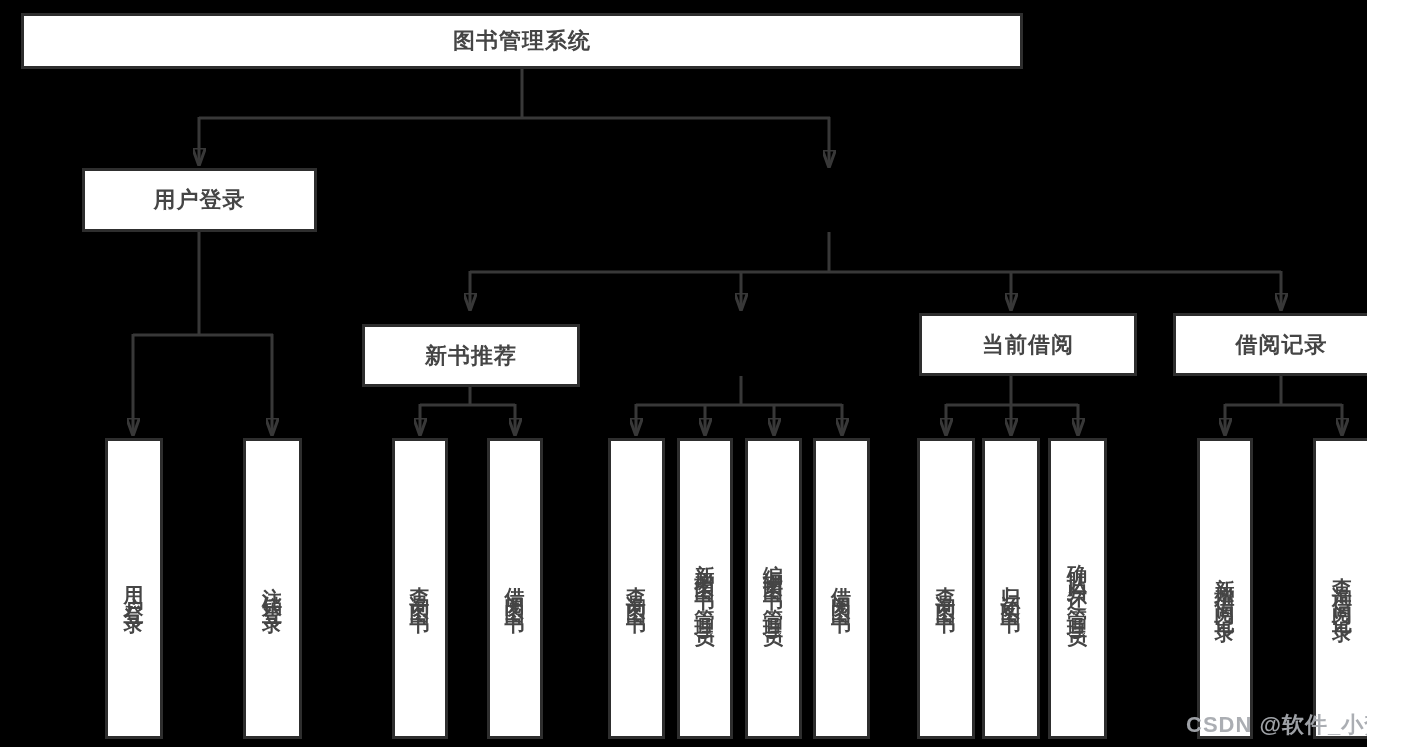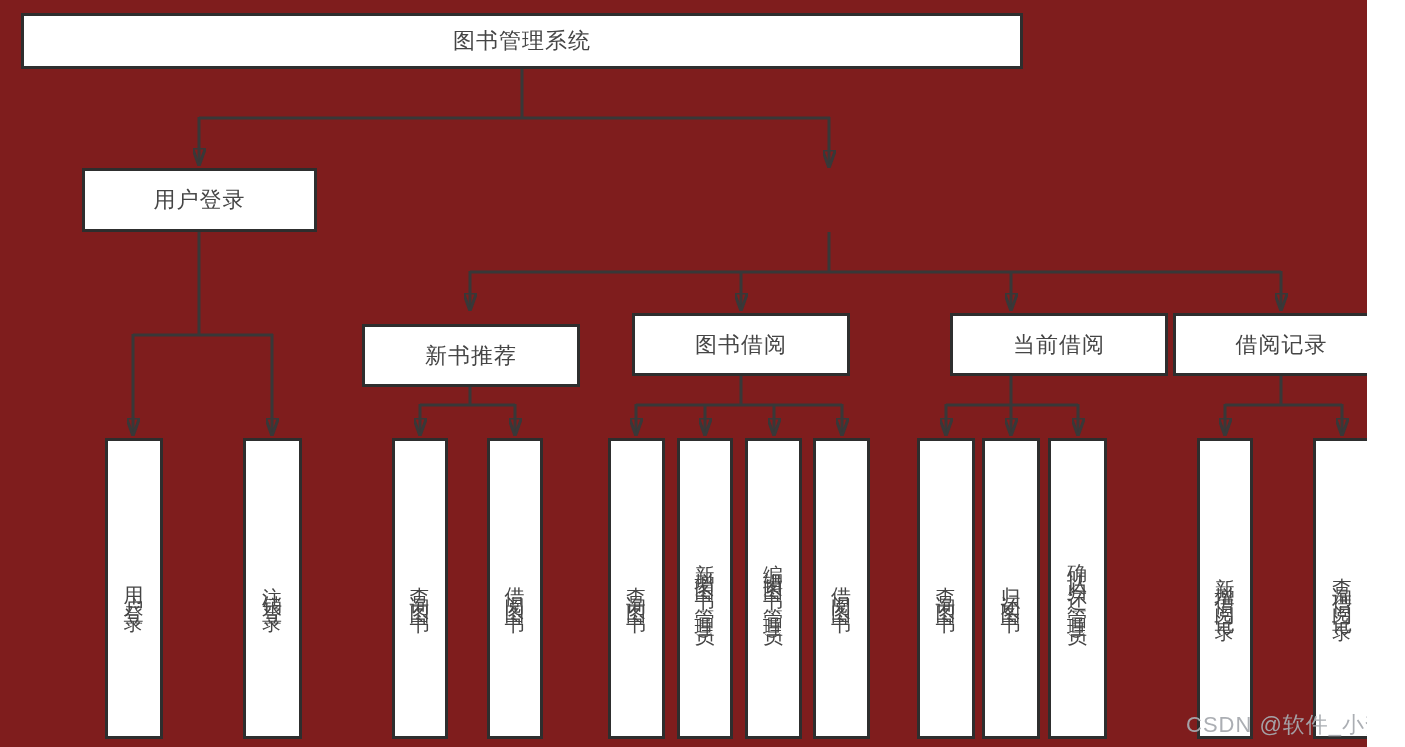--- a/index.html
+++ b/index.html
@@ -1,22 +1,23 @@
 <!DOCTYPE html>
 <html><head>
 <meta charset="utf-8">
 <style>
   html, body { margin: 0; padding: 0; background: #ffffff; }
   #canvas {
     position: relative;
     width: 1367px;
     height: 747px;
-    background: #7f1d1d;
+    background: #000000;
     overflow: hidden;
     font-family: "Liberation Sans", "DejaVu Sans", sans-serif;
+    font-weight: bold;
   }
   .box {
     position: absolute;
     box-sizing: border-box;
     border: 3px solid #2e2e2e;
     background: #ffffff;
     display: flex;
     align-items: center;
     justify-content: center;
     color: #454545;
@@ -110,22 +111,21 @@
       <path marker-end="url(#arrow)" d="M1225 404 V433"></path>
       <path marker-end="url(#arrow)" d="M1342 404 V433"></path>
     </g>
   </svg>
 
   <div class="box h-box" style="left:21px; top:13px; width:1002px; height:56px;">图书管理系统</div>
 
   <div class="box h-box" style="left:82px; top:168px; width:235px; height:64px;">用户登录</div>
 
   <div class="box h-box" style="left:362px; top:324px; width:218px; height:63px;">新书推荐</div>
-  <div class="box h-box" style="left:632px; top:313px; width:218px; height:63px;">图书借阅</div>
-  <div class="box h-box" style="left:950px; top:313px; width:218px; height:63px;">当前借阅</div>
+  <div class="box h-box" style="left:919px; top:313px; width:218px; height:63px;">当前借阅</div>
   <div class="box h-box" style="left:1173px; top:313px; width:217px; height:63px;">借阅记录</div>
 
   <div class="box v-box" style="left:105px; top:438px; width:58px; height:301px;">用户登录</div>
   <div class="box v-box" style="left:243px; top:438px; width:59px; height:301px;">注销登录</div>
 
   <div class="box v-box" style="left:392px; top:438px; width:56px; height:301px;">查询图书</div>
   <div class="box v-box" style="left:487px; top:438px; width:56px; height:301px;">借阅图书</div>
 
   <div class="box v-box" style="left:608px; top:438px; width:57px; height:301px;">查询图书</div>
   <div class="box v-box" style="left:677px; top:438px; width:56px; height:301px;">新增图书（管理员）</div>

